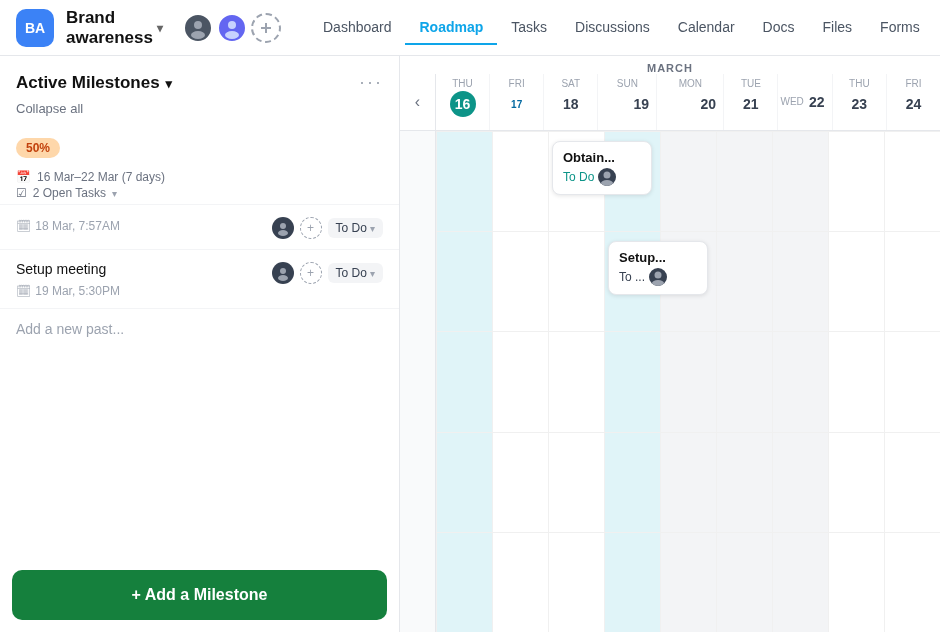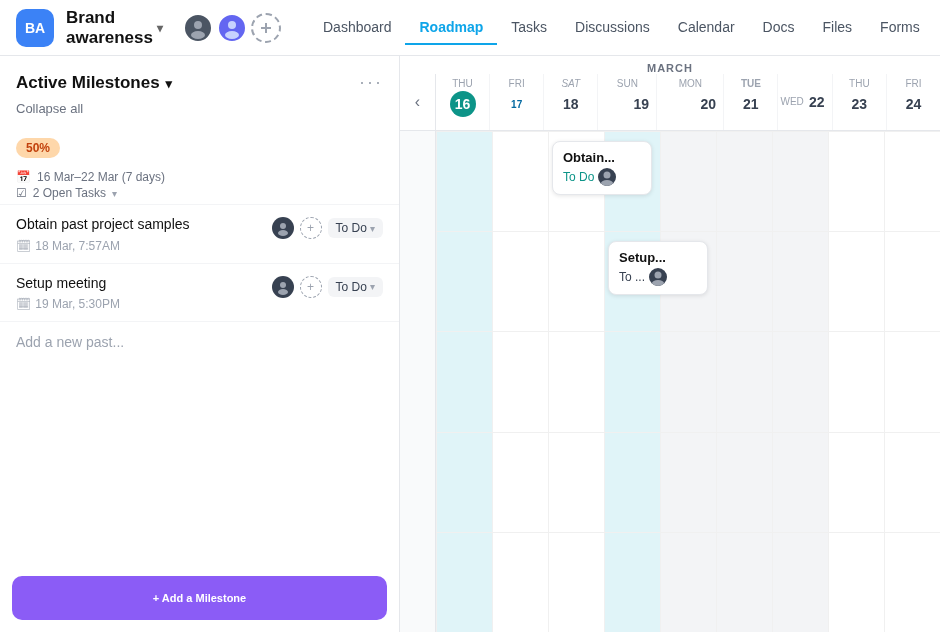--- a/index.html
+++ b/index.html
@@ -48,21 +48,21 @@
     .task-right { display: flex; align-items: center; gap: 6px; flex-shrink: 0; margin-left: 8px; margin-top: 2px; }
     .avatar-small { width: 22px; height: 22px; border-radius: 50%; background: #d1d5db; display: flex; align-items: center; justify-content: center; font-size: 9px; overflow: hidden; }
     .avatar-small.dark { background: #374151; }
     .avatar-small.add-btn { border: 1.5px dashed #9ca3af; background: none; color: #9ca3af; font-size: 12px; }
     .status-badge { display: flex; align-items: center; gap: 3px; font-size: 12px; color: #374151; background: #f3f4f6; border-radius: 6px; padding: 3px 8px; cursor: pointer; }
     .status-badge .chevron-sm { font-size: 10px; color: #9ca3af; }
 
     .add-task { padding: 12px 16px; color: #9ca3af; font-size: 14px; cursor: pointer; border-top: 1px solid #f3f4f6; }
 
     
-    .add-milestone-btn { margin: 12px 12px 12px; background: #8b5cf6; color: #fff; border: none; border-radius: 10px; padding: 16px; font-size: 11px; font-weight: 600; cursor: pointer; text-align: center; flex-shrink: 0; }
+    .add-milestone-btn { margin: 12px 12px 12px; background: #15803d; color: #fff; border: none; border-radius: 10px; padding: 16px; font-size: 16px; font-weight: 600; cursor: pointer; text-align: center; flex-shrink: 0; }
 
     
     .right-panel { flex: 1; display: flex; flex-direction: column; overflow: hidden; background: #fff; }
     .cal-nav-btn { width: 36px; height: 56px; display: flex; align-items: center; justify-content: center; cursor: pointer; color: #6b7280; border-right: 1px solid #e5e7eb; flex-shrink: 0; }
   </style>
 </head>
 <body>
 
 <div class="topbar">
   <div class="app-icon">BA</div>
@@ -127,21 +127,20 @@
         </div>
         <div class="meta-row">
           <span class="meta-icon">☑</span>
           <span>2 Open Tasks</span>
           <span style="font-size:10px;color:#9ca3af;">▾</span>
         </div>
       </div>
 
       <div class="task-row">
         <div class="task-left">
-          <div class="task-name">Obtain past project samples</div>
           <div class="task-time">
             <span>🗓</span>
             <span>18 Mar, 7:57AM</span>
           </div>
         </div>
         <div class="task-right">
           <div class="avatar-small dark">
             <svg width="16" height="16" viewBox="0 0 16 16">
                 <circle cx="8" cy="6" r="3" fill="#9ca3af"></circle>
                 <ellipse cx="8" cy="13" rx="5" ry="3" fill="#9ca3af"></ellipse>
@@ -195,33 +194,33 @@
           <div id="day-headers" style="display:flex; flex:1;">
               <div style="flex: 1 1 0%; display: flex; flex-direction: column; align-items: center; padding: 4px 2px 6px; border-left: none;">
                 <div style="font-size: 10px; color: rgb(156, 163, 175); font-weight: 500; text-transform: uppercase;">THU</div>
                 <div style="font-size: 14px; font-weight: 600; width: 26px; height: 26px; display: flex; align-items: center; justify-content: center; border-radius: 50%; margin-top: 2px; background: rgb(13, 148, 136); color: rgb(255, 255, 255);">16</div>
               </div>
               <div style="flex: 1 1 0%; display: flex; flex-direction: column; align-items: center; padding: 4px 2px 6px; border-left: 1px solid rgb(243, 244, 246);">
                 <div style="font-size: 10px; color: rgb(156, 163, 175); font-weight: 500; text-transform: uppercase;">FRI</div>
                 <div style="font-size: 10px; font-weight: 600; width: 26px; height: 26px; display: flex; align-items: center; justify-content: center; border-radius: 50%; margin-top: 2px; color: #0369a1;">17</div>
               </div>
               <div style="flex: 1 1 0%; display: flex; flex-direction: column; align-items: center; padding: 4px 2px 6px; border-left: 1px solid rgb(243, 244, 246);">
-                <div style="font-size: 10px; color: rgb(156, 163, 175); font-weight: 500; text-transform: uppercase; font-style: italic;">SAT</div>
+                <div style="font-size: 10px; color: rgb(156, 163, 175); font-weight: 500; text-transform: uppercase;">SAT</div>
                 <div style="font-size: 14px; font-weight: 600; width: 26px; height: 26px; display: flex; align-items: center; justify-content: center; border-radius: 50%; margin-top: 2px; color: rgb(55, 65, 81);">18</div>
               </div>
               <div style="flex: 1 1 0%; display: flex; flex-direction: column; align-items: center; padding: 4px 2px 6px; border-left: 1px solid rgb(243, 244, 246);">
                 <div style="font-size: 10px; color: rgb(156, 163, 175); font-weight: 500; text-transform: uppercase;">SUN</div>
                 <div style="font-size: 14px; font-weight: 600; width: 26px; height: 26px; display: flex; align-items: center; justify-content: center; border-radius: 50%; margin-top: 2px; color: rgb(55, 65, 81); margin-left: 28px;">19</div>
               </div>
               <div style="flex: 1 1 0%; display: flex; flex-direction: column; align-items: center; padding: 4px 2px 6px; border-left: 1px solid rgb(243, 244, 246);">
                 <div style="font-size: 10px; color: rgb(156, 163, 175); font-weight: 500; text-transform: uppercase;">MON</div>
                 <div style="font-size: 14px; font-weight: 600; width: 26px; height: 26px; display: flex; align-items: center; justify-content: center; border-radius: 50%; margin-top: 2px; color: rgb(55, 65, 81); margin-left: 36px;">20</div>
               </div>
               <div style="flex: 1 1 0%; display: flex; flex-direction: column; align-items: center; padding: 4px 2px 6px; border-left: 1px solid rgb(243, 244, 246);">
-                <div style="font-size: 10px; color: rgb(156, 163, 175); font-weight: 700; text-transform: uppercase;">TUE</div>
+                <div style="font-size: 10px; color: rgb(156, 163, 175); font-weight: 400; text-transform: uppercase;">TUE</div>
                 <div style="font-size: 14px; font-weight: 600; width: 26px; height: 26px; display: flex; align-items: center; justify-content: center; border-radius: 50%; margin-top: 2px; color: rgb(55, 65, 81);">21</div>
               </div>
               <div style="flex: 1 1 0%; display: flex; align-items: center; padding: 4px 2px 6px; border-left: 1px solid rgb(243, 244, 246);">
                 <div style="font-size: 10px; color: rgb(156, 163, 175); font-weight: 500; text-transform: uppercase;">WED</div>
                 <div style="font-size: 14px; font-weight: 600; width: 26px; height: 26px; display: flex; align-items: center; justify-content: center; border-radius: 50%; margin-top: 2px; color: rgb(55, 65, 81);">22</div>
               </div>
               <div style="flex: 1 1 0%; display: flex; flex-direction: column; align-items: center; padding: 4px 2px 6px; border-left: 1px solid rgb(243, 244, 246);">
                 <div style="font-size: 10px; color: rgb(156, 163, 175); font-weight: 500; text-transform: uppercase;">THU</div>
                 <div style="font-size: 14px; font-weight: 600; width: 26px; height: 26px; display: flex; align-items: center; justify-content: center; border-radius: 50%; margin-top: 2px; color: rgb(55, 65, 81);">23</div>
               </div>

